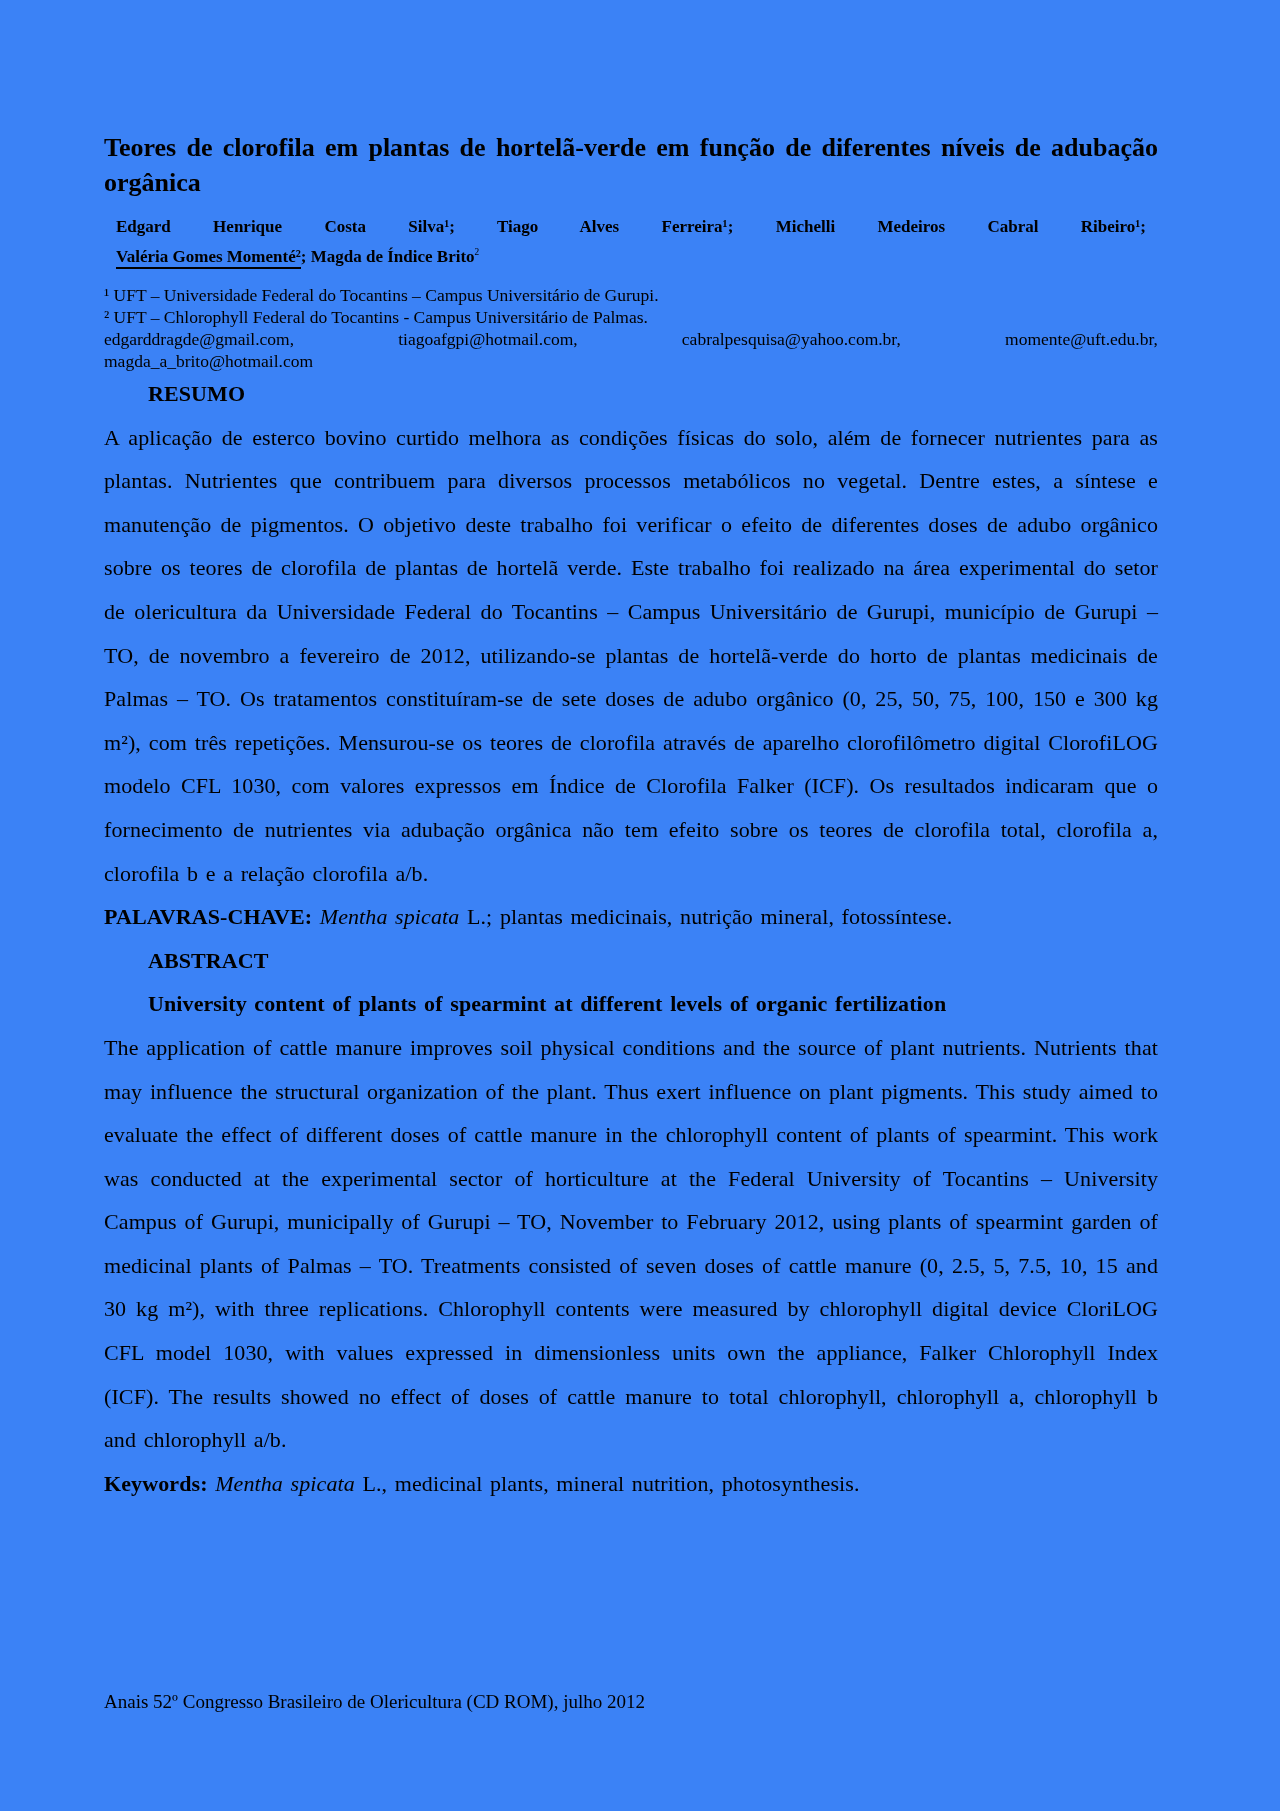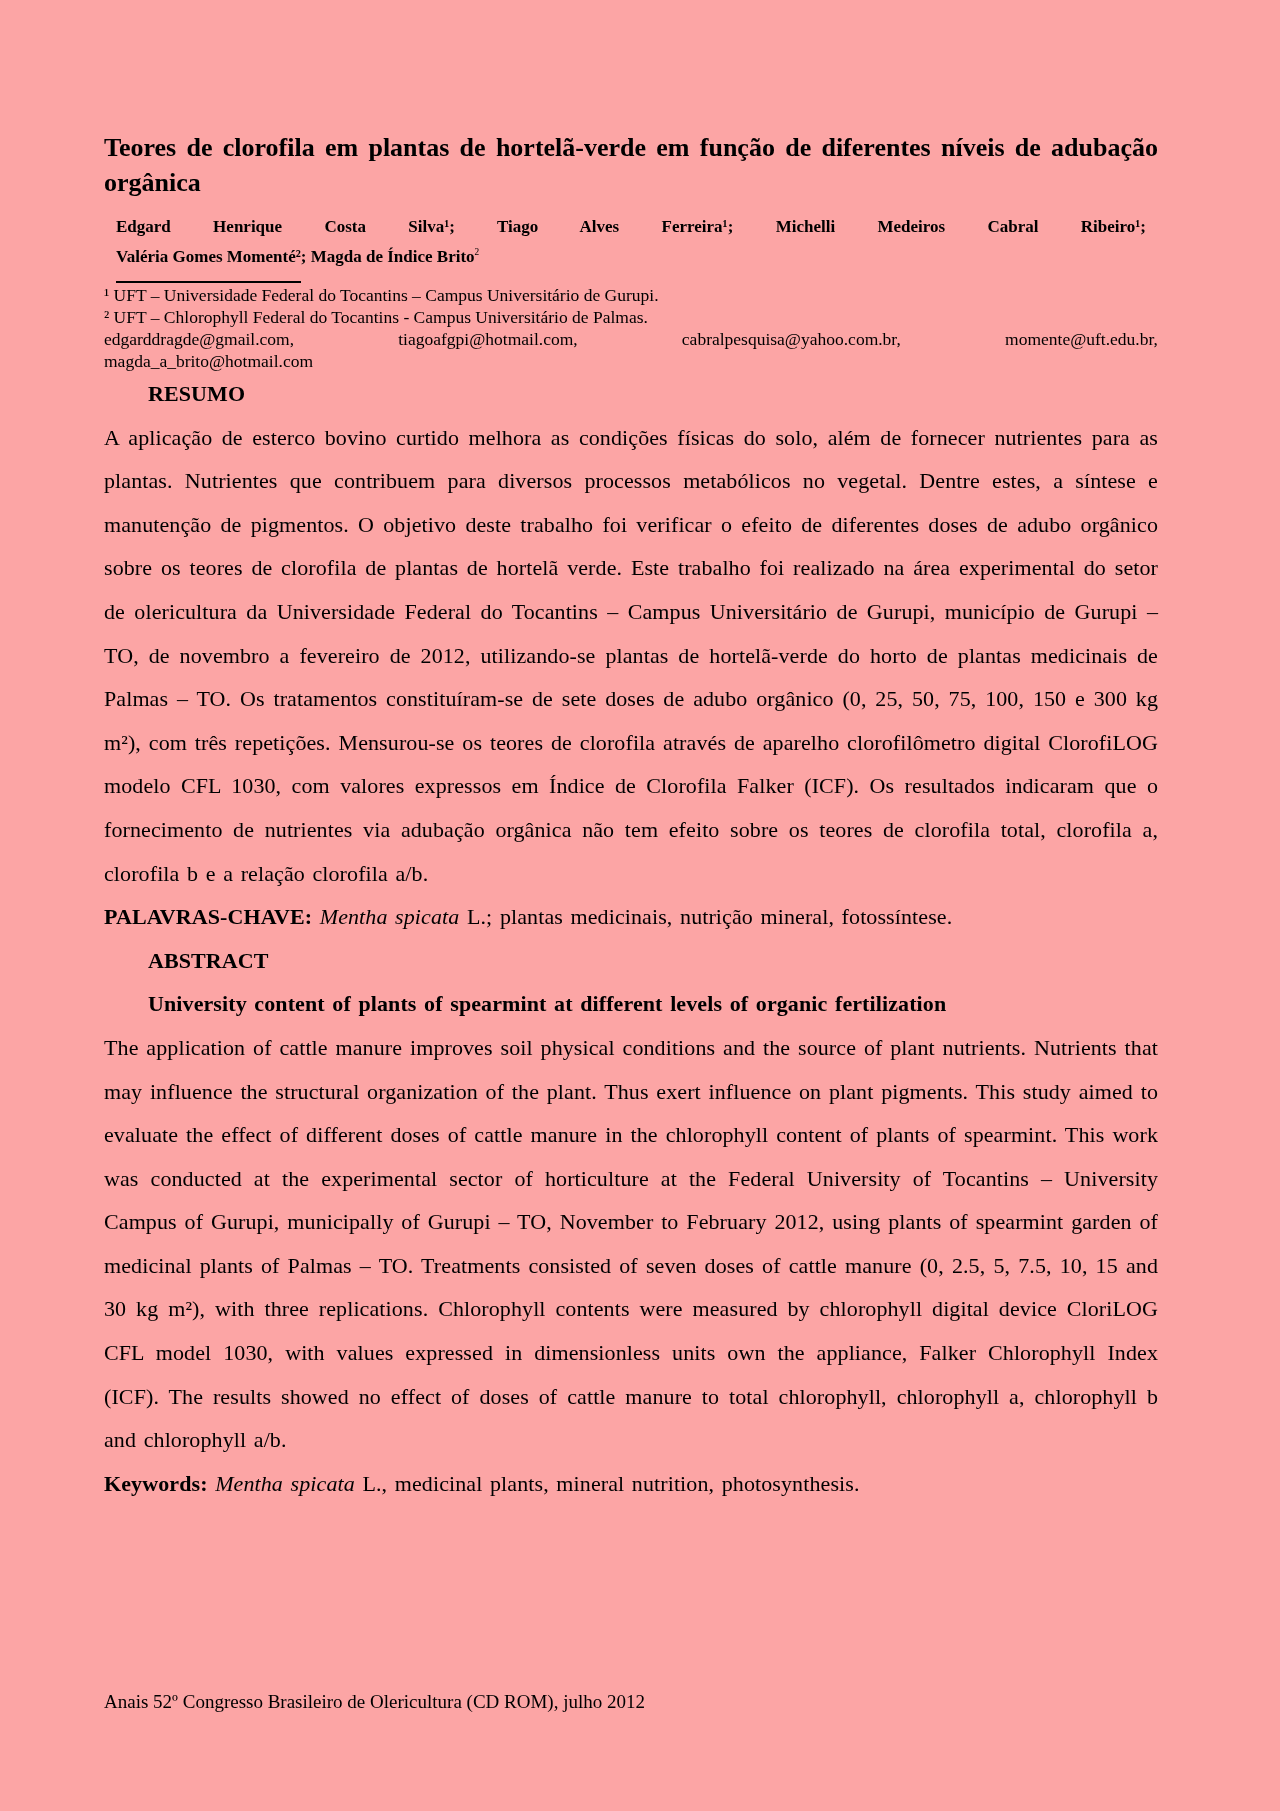--- a/index.html
+++ b/index.html
@@ -12,21 +12,21 @@
     height: 1811px;
     overflow: hidden;
     font-family: "Liberation Serif", serif;
     color: #000000;
     position: relative;
   }
   .page {
     position: relative;
     width: 1280px;
     height: 1811px;
-    background: #fca5a5;
+    background: #3b82f6;
   }
   .content {
     position: absolute;
     left: 104px;
     top: 130px;
     width: 1054px;
   }
   .title {
     font-size: 26px;
     font-weight: bold;
@@ -44,21 +44,21 @@
     text-align: justify;
     text-align-last: justify;
     white-space: nowrap;
   }
   .authors-line2 {
     line-height: 30px;
     text-align: left;
   }
   .underlined {
     border-bottom: 2.5px solid #000;
-    padding-bottom: 15px;
+    padding-bottom: 1px;
   }
   .authors sup {
     font-weight: normal;
     font-size: 0.55em;
     line-height: 0;
   }
   .small-block {
     font-size: 17.5px;
     line-height: 22px;
     margin: 0;

